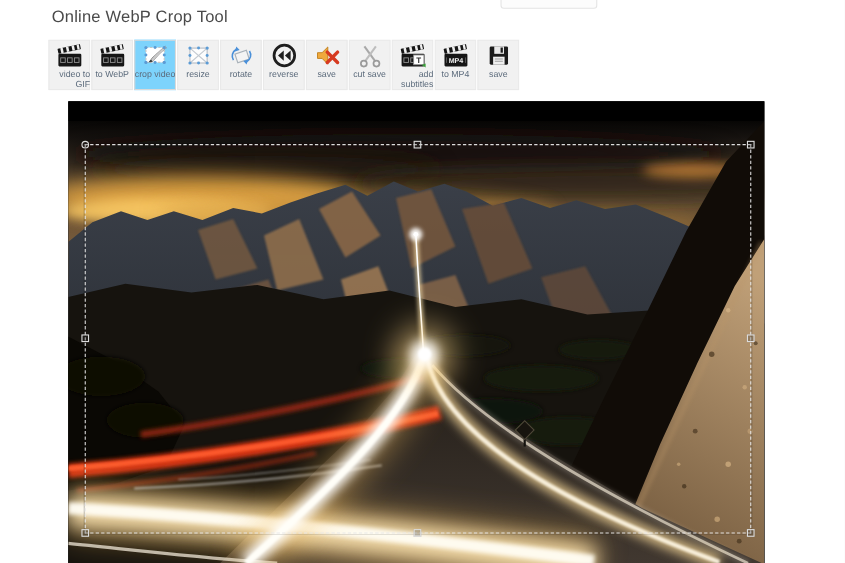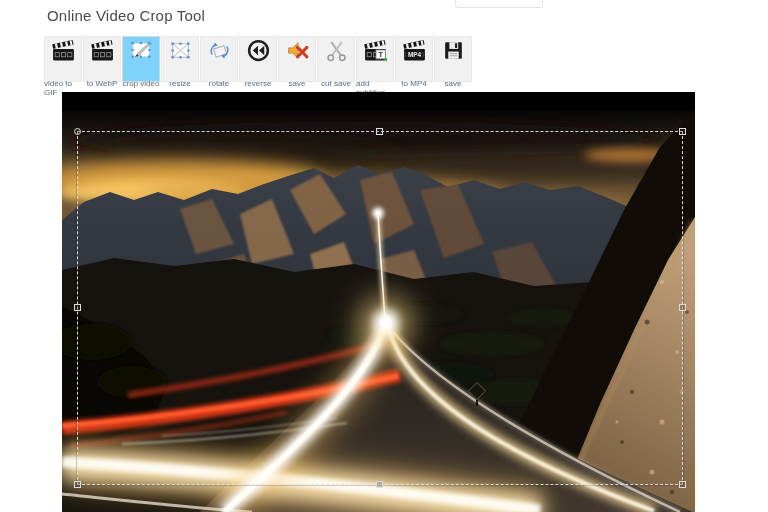--- a/index.html
+++ b/index.html
@@ -16,22 +16,22 @@
 
   
   .toolbar { position:absolute; left:44px; top:36px; display:flex; gap:1px; }
   .tb-btn { width:38px; height:46px; border:none; background:#f1f1f1;
     box-shadow:inset 0 0 0 1px #e9e9e9; display:flex; flex-direction:column;
     align-items:center; padding-top:2px; cursor:pointer;
     font-family:"Liberation Sans","DejaVu Sans",sans-serif; }
   .tb-btn.active { background:#7dd3fc; box-shadow:inset 0 0 0 1px #d9d9d9; }
   .tb-ic { width:25px; height:25px; display:block; flex:0 0 auto; }
   .tb-ic svg { width:25px; height:25px; display:block; }
-  .tb-label { font-size:8px; line-height:1.1; color:#5c6b7c; text-align:left;
-    margin-top:17px; word-break:normal; }
+  .tb-label { font-size:8px; line-height:1.1; color:#5c6b7c; text-align:right;
+    margin-top:1px; word-break:normal; }
 
   
   .stage { position:absolute; left:62px; top:92px; width:633px; height:420px;
     background:#000; overflow:hidden; cursor:crosshair; }
   .scene { position:absolute; left:0; top:0; width:633px; height:420px; display:block; }
 
   
   .crop-box { position:absolute; left:15px; top:39px; width:606px; height:354px;
     border:1px dashed rgba(232,232,232,.95); box-shadow:0 0 0 1px rgba(0,0,0,.18); }
   .handle { position:absolute; width:7px; height:7px; border:1px solid #dcdcdc;
@@ -65,21 +65,21 @@
       <rect x="10" y="14" width="4" height="4" fill="none" stroke="#8f8f8f" stroke-width="0.8"></rect>
       <rect x="16" y="14" width="4" height="4" fill="none" stroke="#8f8f8f" stroke-width="0.8"></rect>
     </symbol>
   </defs>
 </svg>
 
 <div class="app">
 
   <div class="top-partial"></div>
 
-  <h1 class="title">Online Video Crop Tool</h1>
+  <h1 class="title">Online WebP Crop Tool</h1>
 
   <div class="toolbar">
 
     <button class="tb-btn">
       <span class="tb-ic">
         <svg viewBox="0 0 24 24">
             <use href="#sym-clap"></use>
           </svg>
         </span>
       <span class="tb-label">video to GIF</span>

